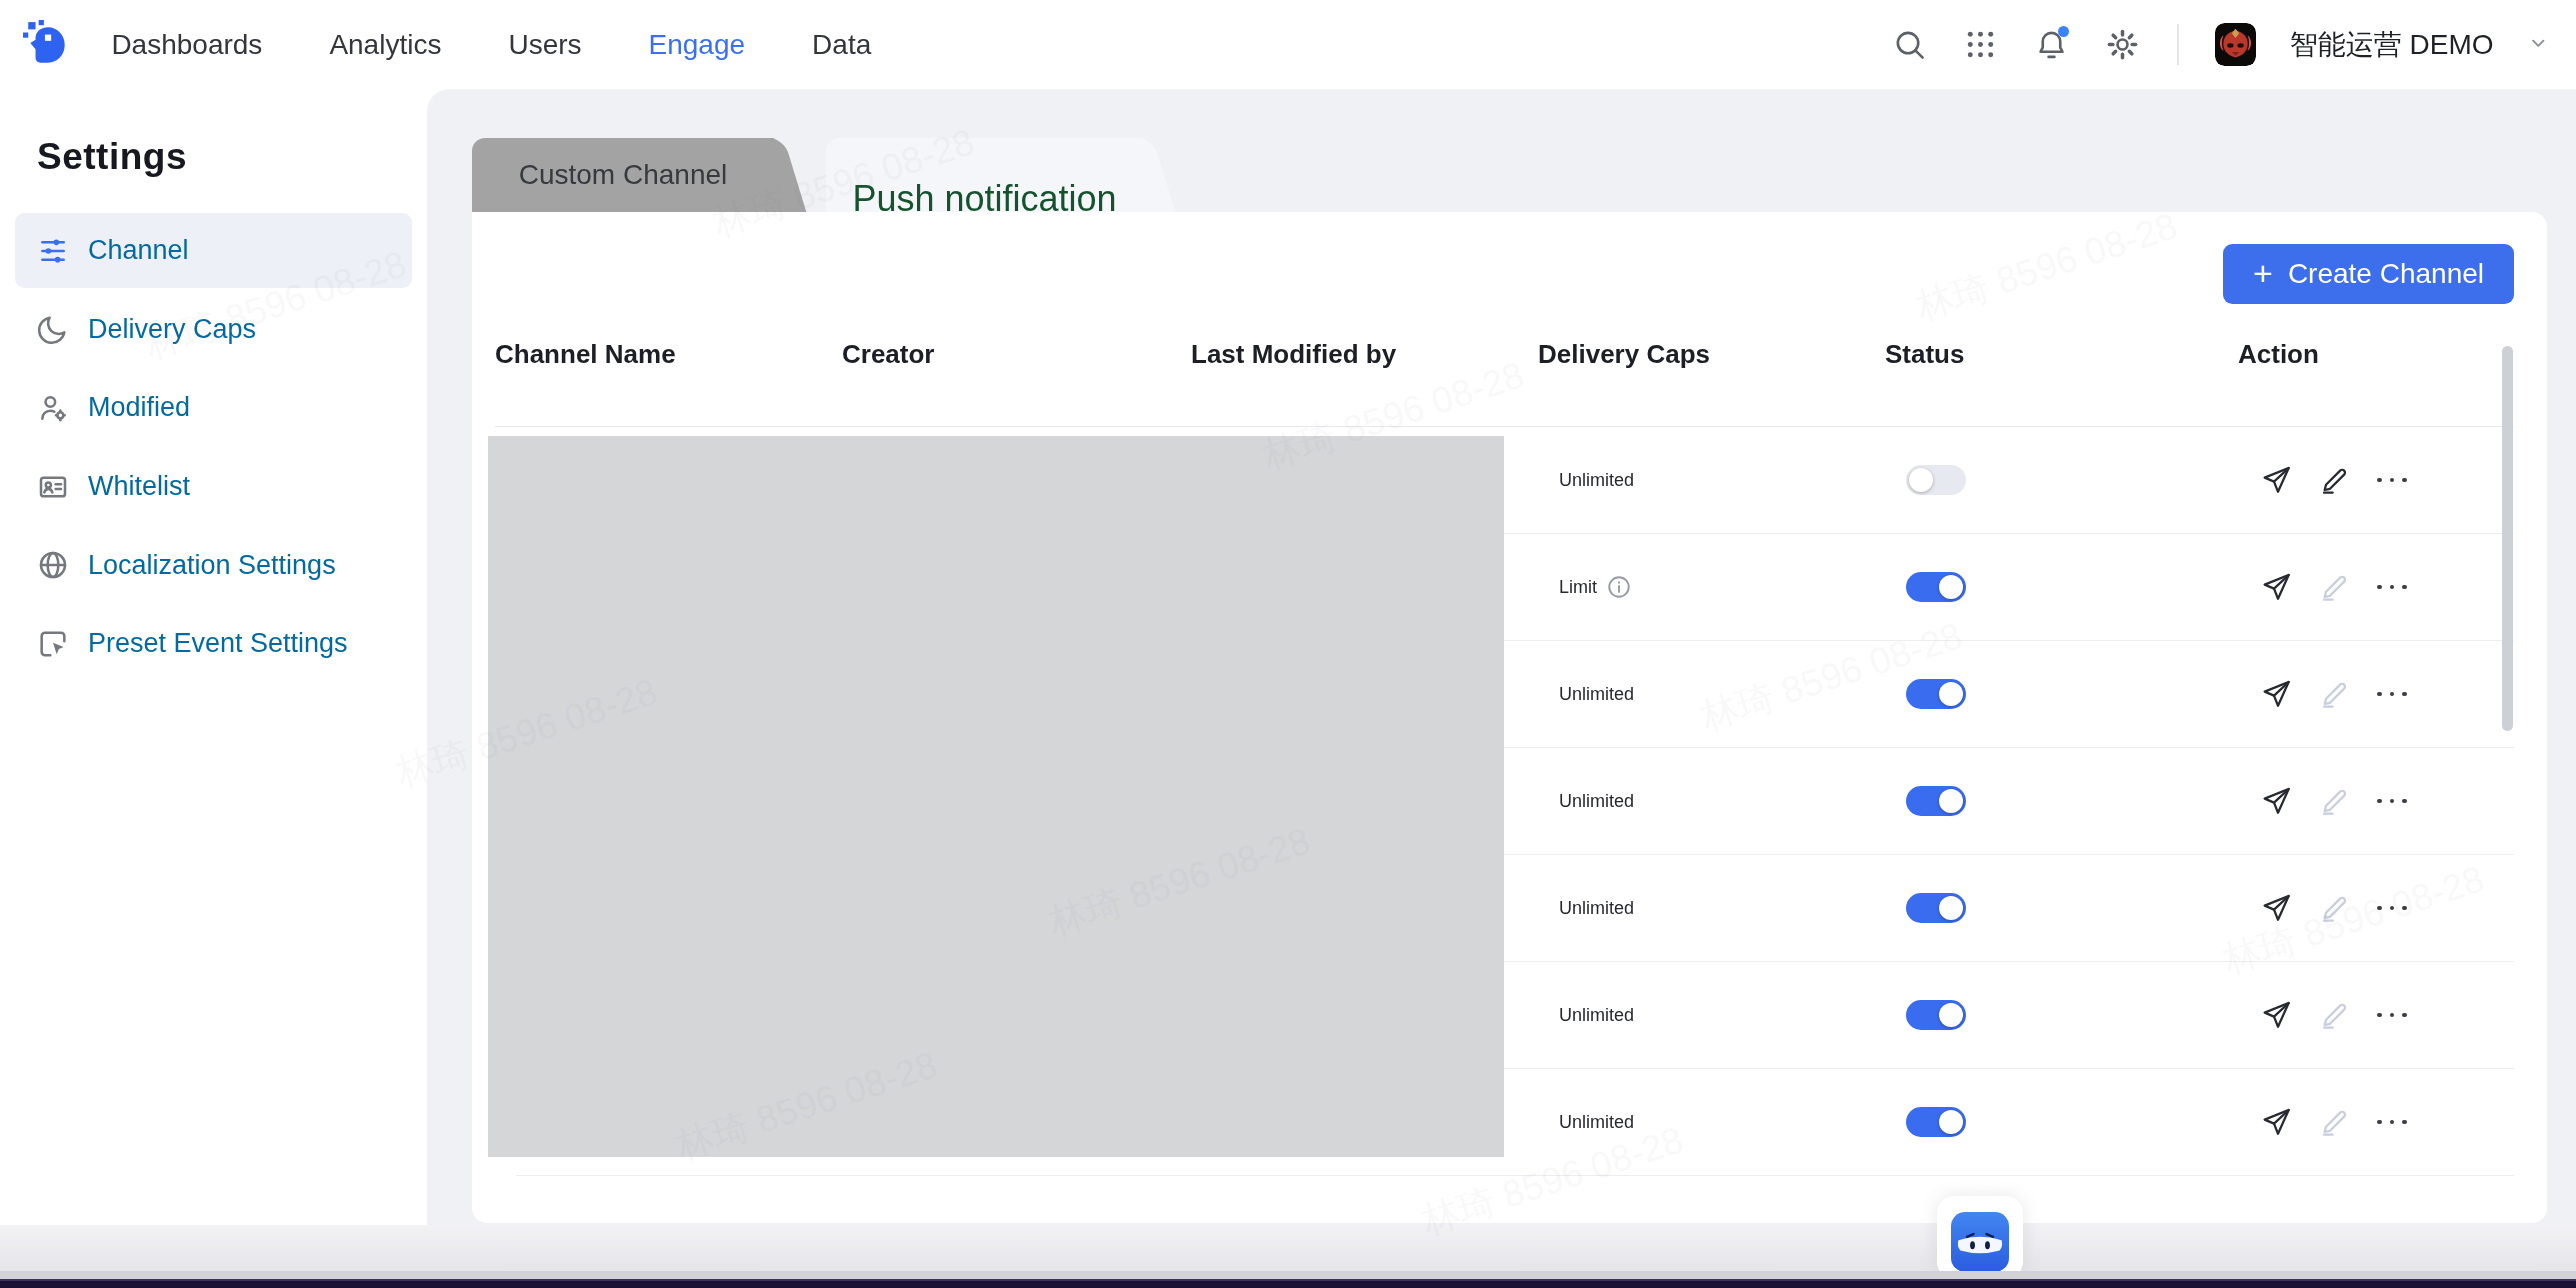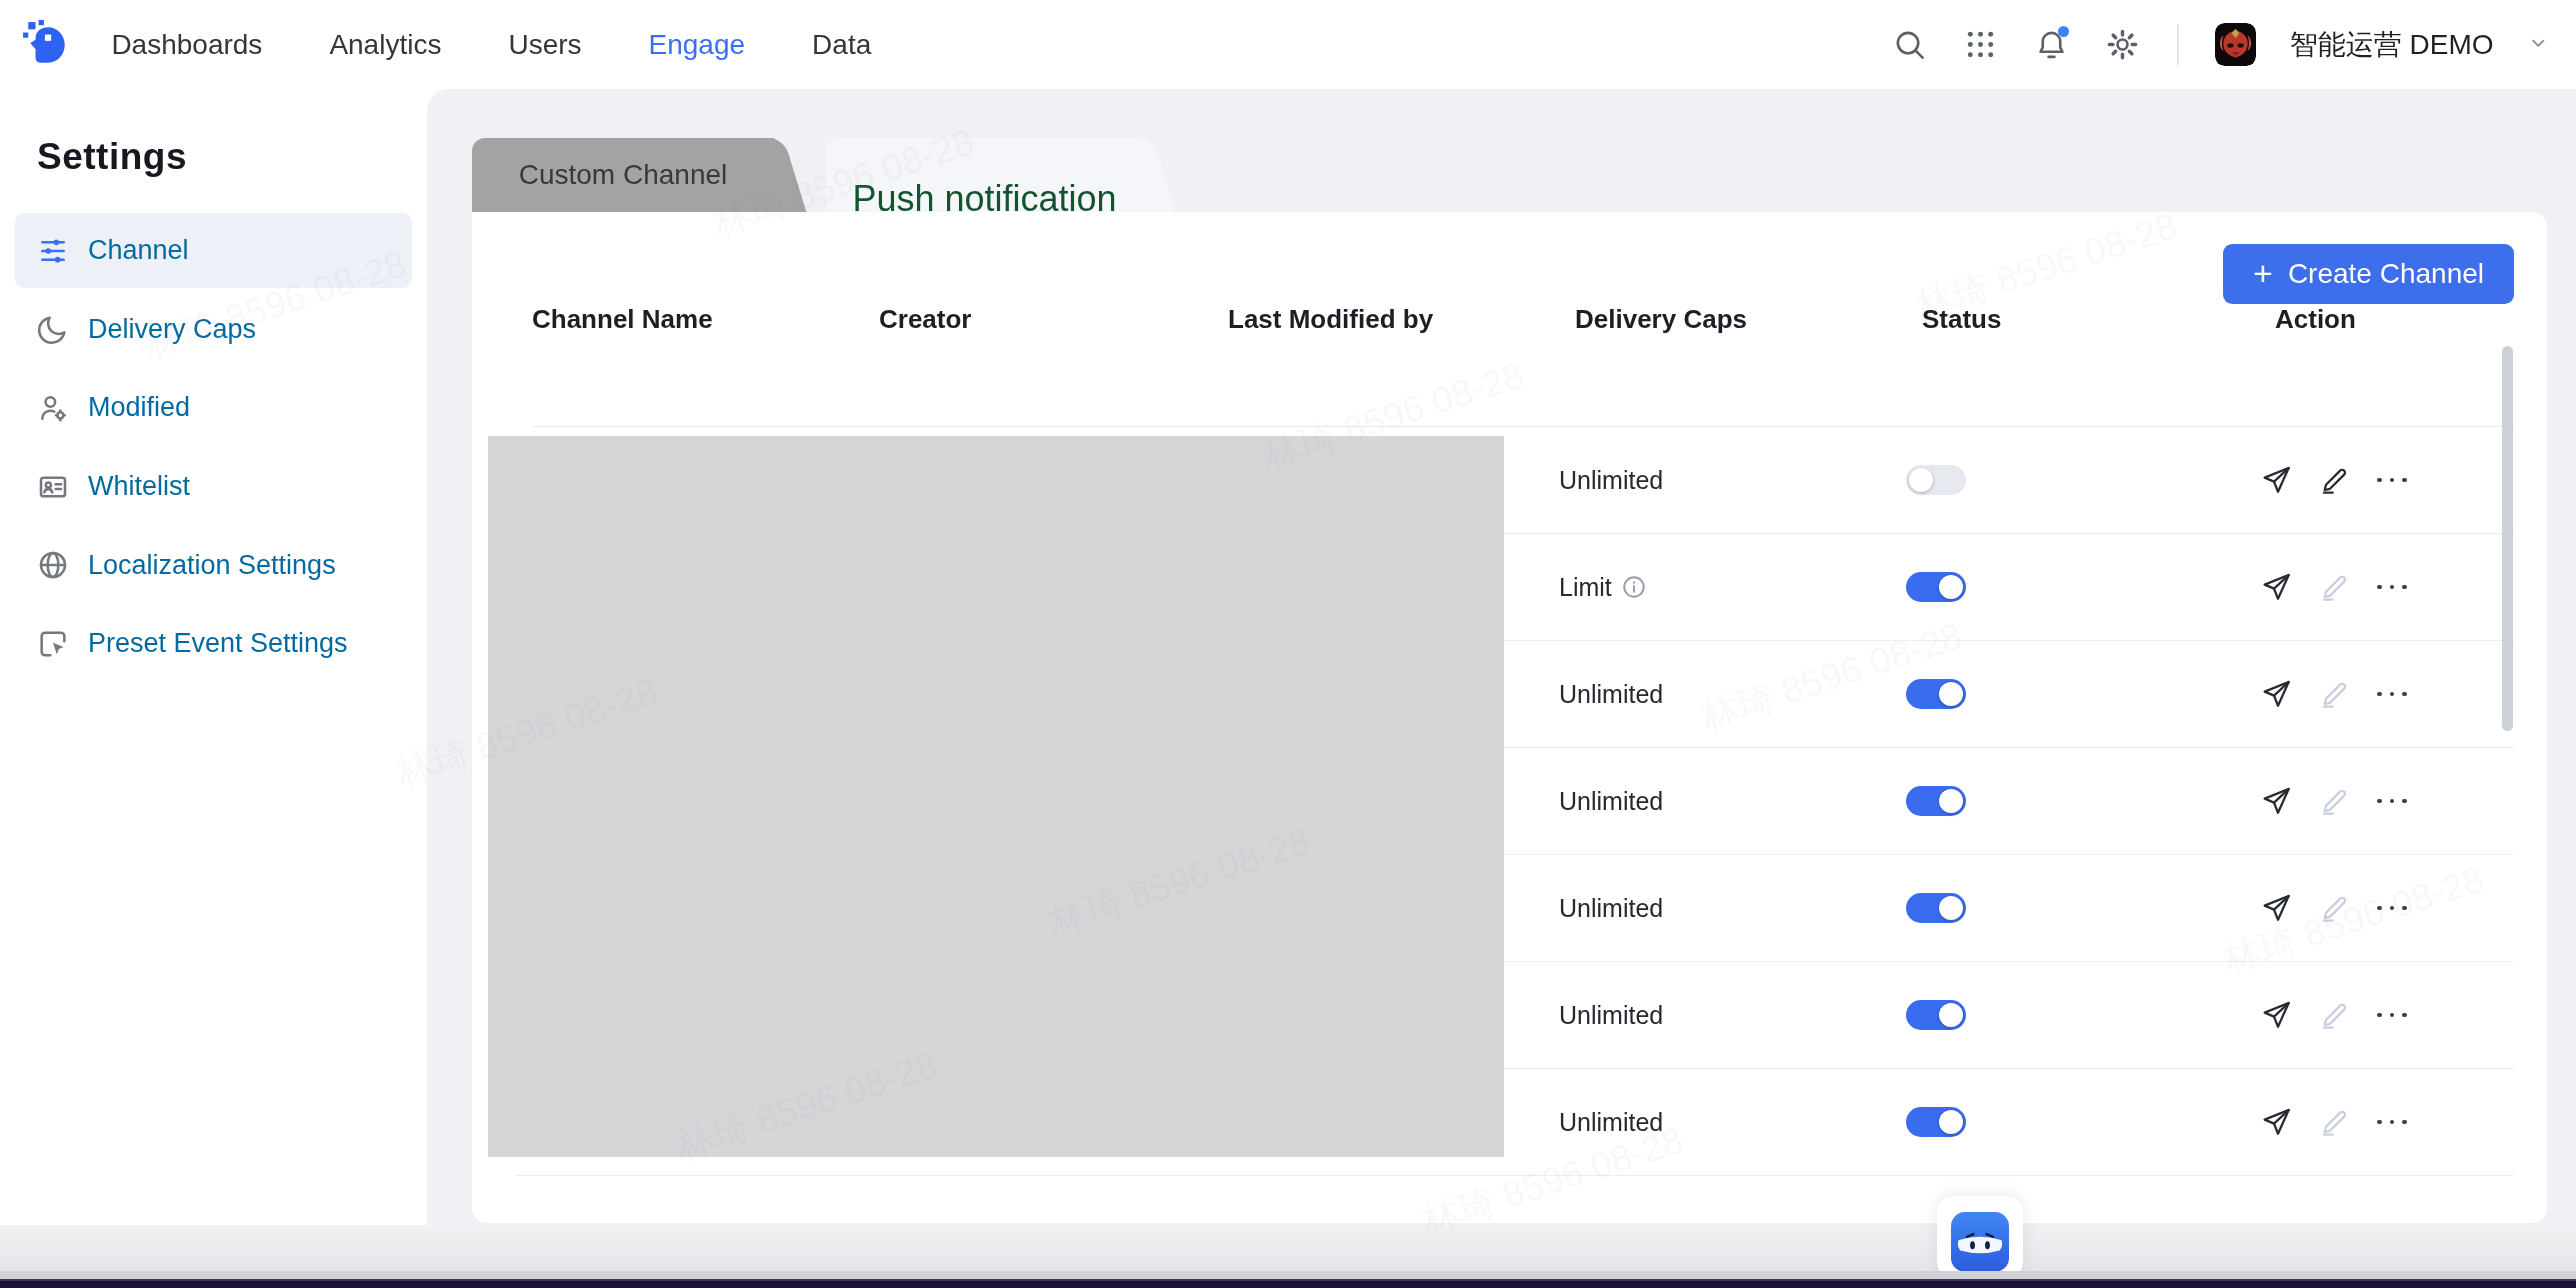--- a/index.html
+++ b/index.html
@@ -42,28 +42,28 @@
   .tab-active .tab-label { font-size:28px; font-weight:500; color:#36393e; }
   .tab-inactive { width:317px; margin-left:52px; background:#f5f6f9; z-index:1; }
   .tab-inactive .tab-label { font-size:36px; color:#14532d;margin-top:48px; }
 
   
   .card { position:relative; margin-left:45px; width:2075px; height:1011px; background:#fff; border-radius:15px; border-top-left-radius:0; }
   .btnrow { padding:32px 33px 0 0; display:flex; justify-content:flex-end; }
   .create-btn { height:60px; padding:0 30px; background:#3d6eec; color:#fff; border:none; border-radius:9.3px; font-size:28px; font-family:inherit; display:flex; align-items:center; gap:15px; cursor:pointer; }
   .create-btn .plus { font-size:34px; font-weight:300; line-height:1; margin-top:-2.8px; }
 
-  .thead { margin:0 33px 0 60px; height:123px; display:flex; align-items:flex-start; padding-bottom:20.5px; border-bottom:0.9px solid #e7e9ed; }
+  .thead { margin:0 33px 0 23px; height:123px; display:flex; align-items:center; padding-bottom:20.5px; border-bottom:0.9px solid #e7e9ed; }
   .th { font-size:26px; font-weight:700; color:#1c2026; }
   .c0{width:347px;} .c1{width:349px;} .c2{width:347px;} .c3{width:347px;} .c4{width:353px;} .c5{flex:1;}
 
   .tbody { margin:0 33px 0 44px; }
   .trow { height:107px; display:flex; align-items:center; border-bottom:0.9px solid #edeef2; }
   .td { display:flex; align-items:center; }
-  .caps-text { font-size:25px; color:#26292f; }
+  .caps-text { font-size:18px; color:#26292f; }
   .info-ic { width:26px; height:26px; margin-left:9.3px; stroke:#979da6; fill:none; stroke-width:1.8; stroke-linecap:round; cursor:pointer; }
 
   .toggle { width:60px; height:30px; border-radius:15px; background:#e6e9ef; position:relative; cursor:pointer; }
   .toggle .knob { position:absolute; top:2.8px; left:2.8px; width:24px; height:24px; border-radius:50%; background:#fff; box-shadow:0 0.9px 3.7px rgba(0,0,0,.28); }
   .toggle.on { background:#3a6cf0; }
   .toggle.on .knob { left:33px; }
 
   .actions { display:flex; align-items:center; gap:24px; }
   .act { width:34px; height:34px; display:flex; align-items:center; justify-content:center; cursor:pointer; }
   .act svg { stroke:#272b31; fill:none; stroke-width:1.7; stroke-linecap:round; stroke-linejoin:round; }

